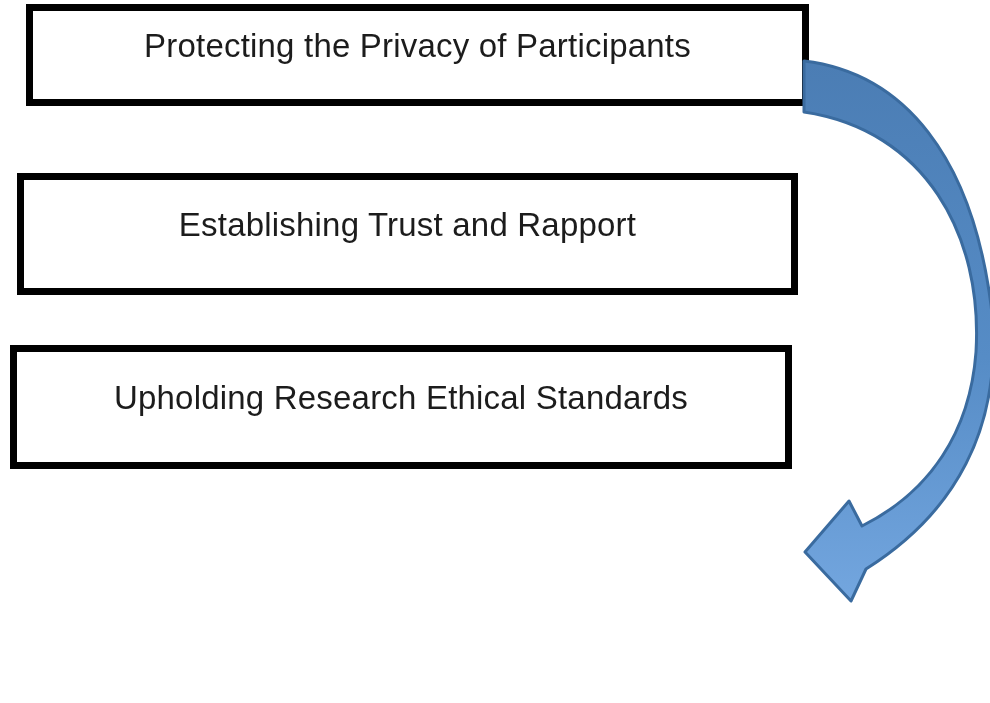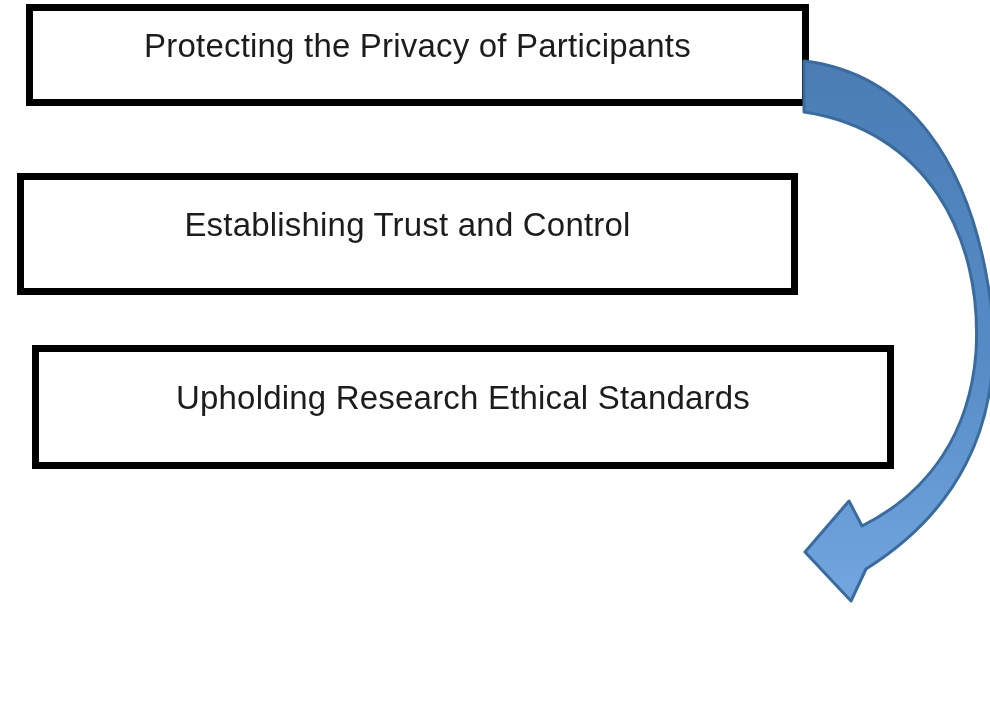--- a/index.html
+++ b/index.html
@@ -26,42 +26,42 @@
   }
   .flow-box .label {
     font-size: 33px;
     color: #1c1c1c;
     letter-spacing: 0.2px;
     transform: translateY(-9px);
     white-space: nowrap;
   }
   .b1 { left: 14px; top: 4px;   width: 783px; height: 102px; margin-left: 12px; }
   .b2 { left: 17px; top: 173px; width: 781px; height: 122px; }
-  .b3 { left: 32px; top: 345px; width: 862px; height: 124px; }
+  .b3 { left: 10px; top: 345px; width: 782px; height: 124px; }
   .b4 { left: 25px; top: 519px; width: 781px; height: 129px; }
   .arrow-svg {
     position: absolute;
     left: 0;
     top: 0;
     width: 990px;
     height: 703px;
     pointer-events: none;
   }
 </style>
 </head>
 <body>
 
 <div class="canvas">
 
   <div class="flow-box b1">
     <span class="label">Protecting the Privacy of Participants</span>
   </div>
 
   <div class="flow-box b2">
-    <span class="label">Establishing Trust and Control</span>
+    <span class="label">Establishing Trust and Rapport</span>
   </div>
 
   <div class="flow-box b3">
     <span class="label">Upholding Research Ethical Standards</span>
   </div>
 
 
   <svg class="arrow-svg" viewBox="0 0 990 703" xmlns="http://www.w3.org/2000/svg" aria-hidden="true">
     <defs>
       <linearGradient id="arrowGrad" x1="0" y1="0" x2="0" y2="1">

